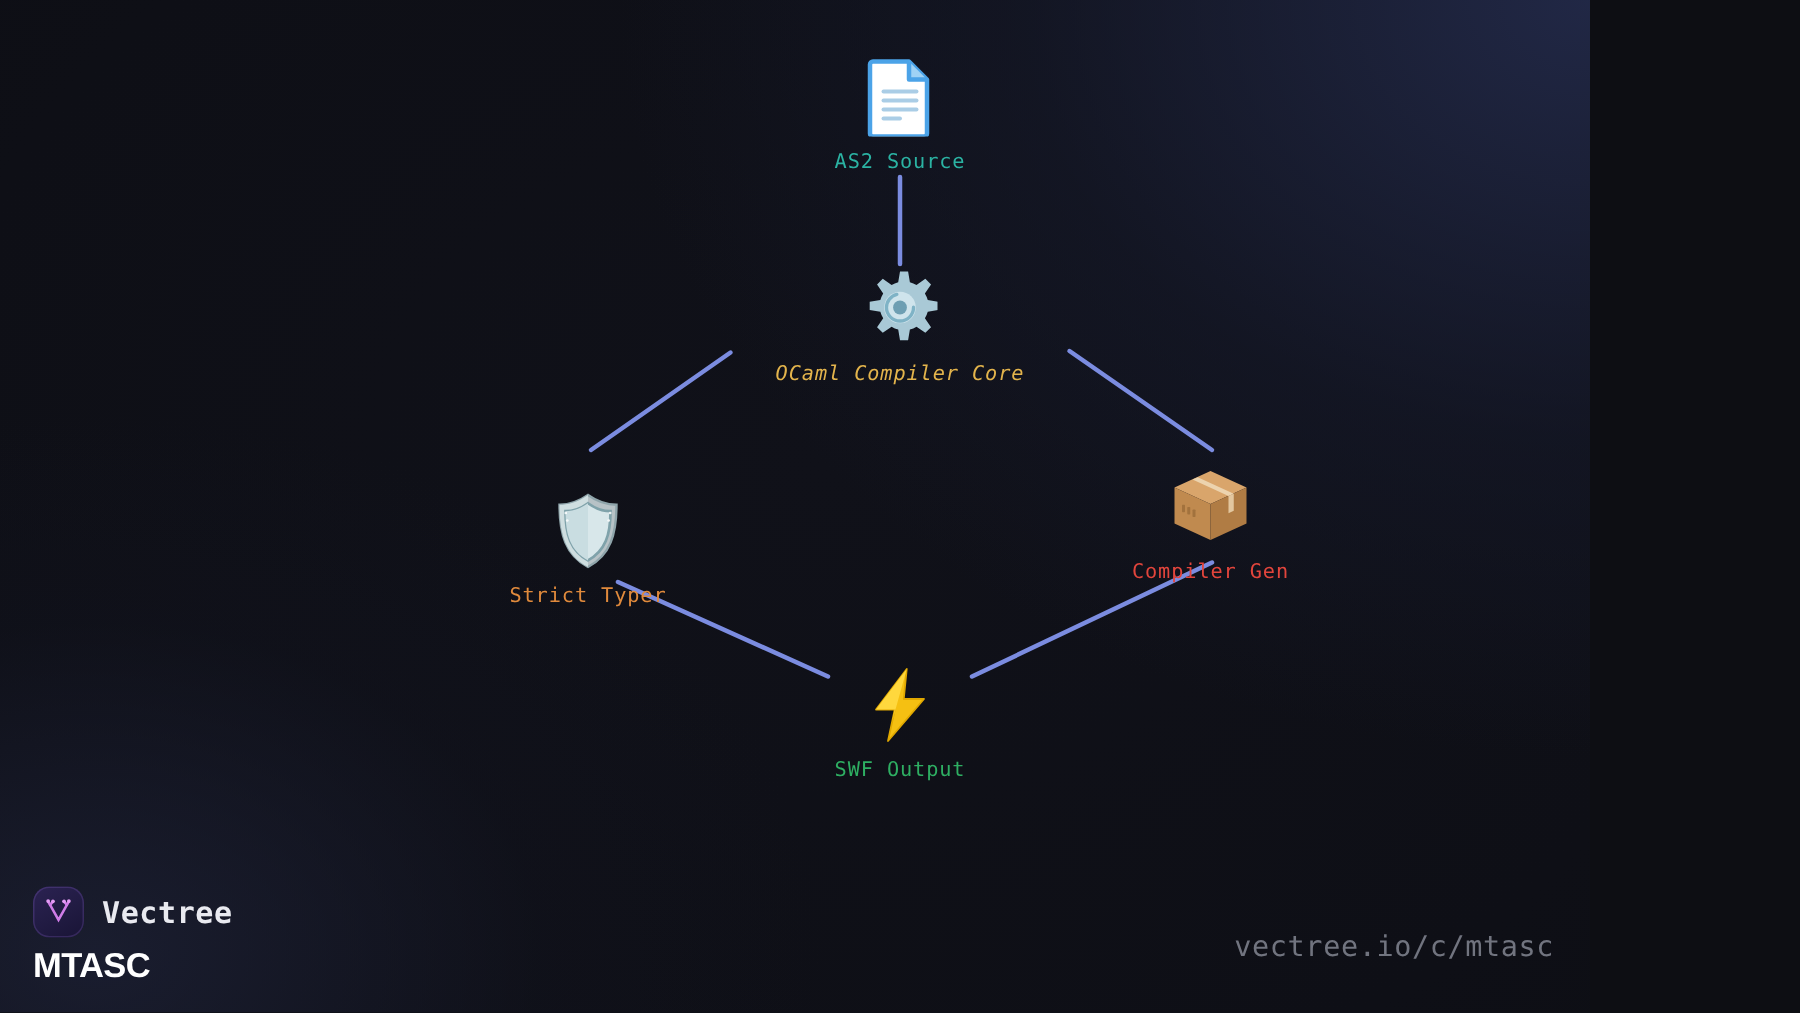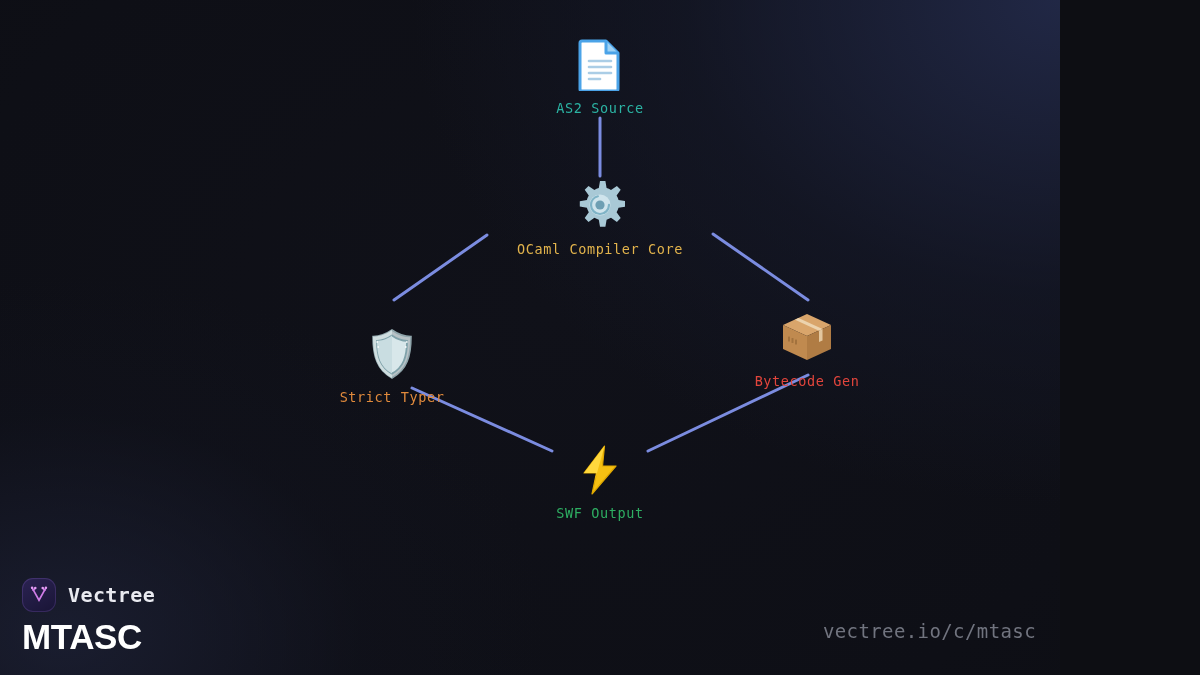--- a/index.html
+++ b/index.html
@@ -63,21 +63,21 @@
   }
   #brand-name {
     font-family:"DejaVu Sans Mono", monospace;
     font-size:20px;
     font-weight:bold;
     color:#e9eaf0;
     letter-spacing:0.4px;
   }
   #page-title {
     font-family:"Liberation Sans", sans-serif;
-    font-size:35px;
+    font-size:23px;
     font-weight:bold;
     color:#ffffff;
     letter-spacing:-0.4px;
     line-height:1.06;
   }
   #url {
     position:absolute;
     right:24px; bottom:33px;
     font-family:"DejaVu Sans Mono", monospace;
     font-size:19px;
@@ -107,21 +107,21 @@
       <g stroke="#aacde6" stroke-width="2.6" stroke-linecap="round">
         <path d="M11 22 h22"></path>
               <path d="M11 28 h22"></path>
               <path d="M11 34 h22"></path>
               <path d="M11 40 h11"></path>
       </g>
     </svg>
         </span>
         <span class="label" style="color: rgb(43, 179, 163);">AS2 Source</span>
       </div>
-      <div class="node" style="left: 600px; top: 180px;">
+      <div class="node" style="left: 600px; top: 180px; font-style: italic;">
         <span class="glyph">
     <svg width="50" height="50" viewBox="0 0 50 50">
       <path fill="#a9c9d6" d="M25 1 l5.4 0 1.2 7.1 a17.5 17.5 0 0 1 4.4 1.9 l5.9-4.1 3.8 3.8 -4.1 5.9
         a17.5 17.5 0 0 1 1.9 4.4 l7.1 1.2 0 5.4 -7.1 1.2 a17.5 17.5 0 0 1 -1.9 4.4 l4.1 5.9 -3.8 3.8
         -5.9-4.1 a17.5 17.5 0 0 1 -4.4 1.9 l-1.2 7.1 -5.4 0 -1.2-7.1 a17.5 17.5 0 0 1 -4.4-1.9
         l-5.9 4.1 -3.8-3.8 4.1-5.9 a17.5 17.5 0 0 1 -1.9-4.4 l-7.1-1.2 0-5.4 7.1-1.2
         a17.5 17.5 0 0 1 1.9-4.4 l-4.1-5.9 3.8-3.8 5.9 4.1 a17.5 17.5 0 0 1 4.4-1.9 z"></path>
       <circle cx="25" cy="25" r="10.5" fill="#cfe4ec"></circle>
       <circle cx="25" cy="25" r="9" fill="none" stroke="#7fb3c6" stroke-width="2.2" stroke-dasharray="40 16" stroke-linecap="round"></circle>
       <circle cx="25" cy="25" r="4.6" fill="#6e9fb3"></circle>
@@ -155,21 +155,21 @@
       <path d="M50 13 L26 24 L26 48 L50 37 z" fill="#b07c44"></path>
       <path d="M17.5 6.1 L41.5 17.1 L38 18.7 L14 7.7 z" fill="#ecd3ae"></path>
       <path d="M38 18.7 L41.5 17.1 L41.5 28.5 L38 30.1 z" fill="#e3c79f"></path>
       <g fill="#8a5f30" opacity="0.55">
         <rect x="7" y="24.5" width="2" height="5" rx="0.5"></rect>
         <rect x="10.5" y="26" width="2" height="5" rx="0.5"></rect>
         <rect x="14" y="27.6" width="2" height="5" rx="0.5"></rect>
       </g>
     </svg>
         </span>
-        <span class="label" style="color: rgb(226, 69, 60);">Bytecode Gen</span>
+        <span class="label" style="color: rgb(226, 69, 60);">Compiler Gen</span>
       </div>
       <div class="node" style="left: 600px; top: 444px;">
         <span class="glyph">
     <svg width="46" height="52" viewBox="0 0 46 52">
       <path d="M27.5 2 L7 29 L19.5 29 L15 50 L39 22 L25.5 22 z" fill="#f5c012" stroke="#e0a800" stroke-width="1.2" stroke-linejoin="round"></path>
       <path d="M27.5 2 L7 29 L19.5 29 L17.5 38 z" fill="#ffd83d"></path>
     </svg>
         </span>
         <span class="label" style="color: rgb(46, 174, 98);">SWF Output</span>
       </div>

